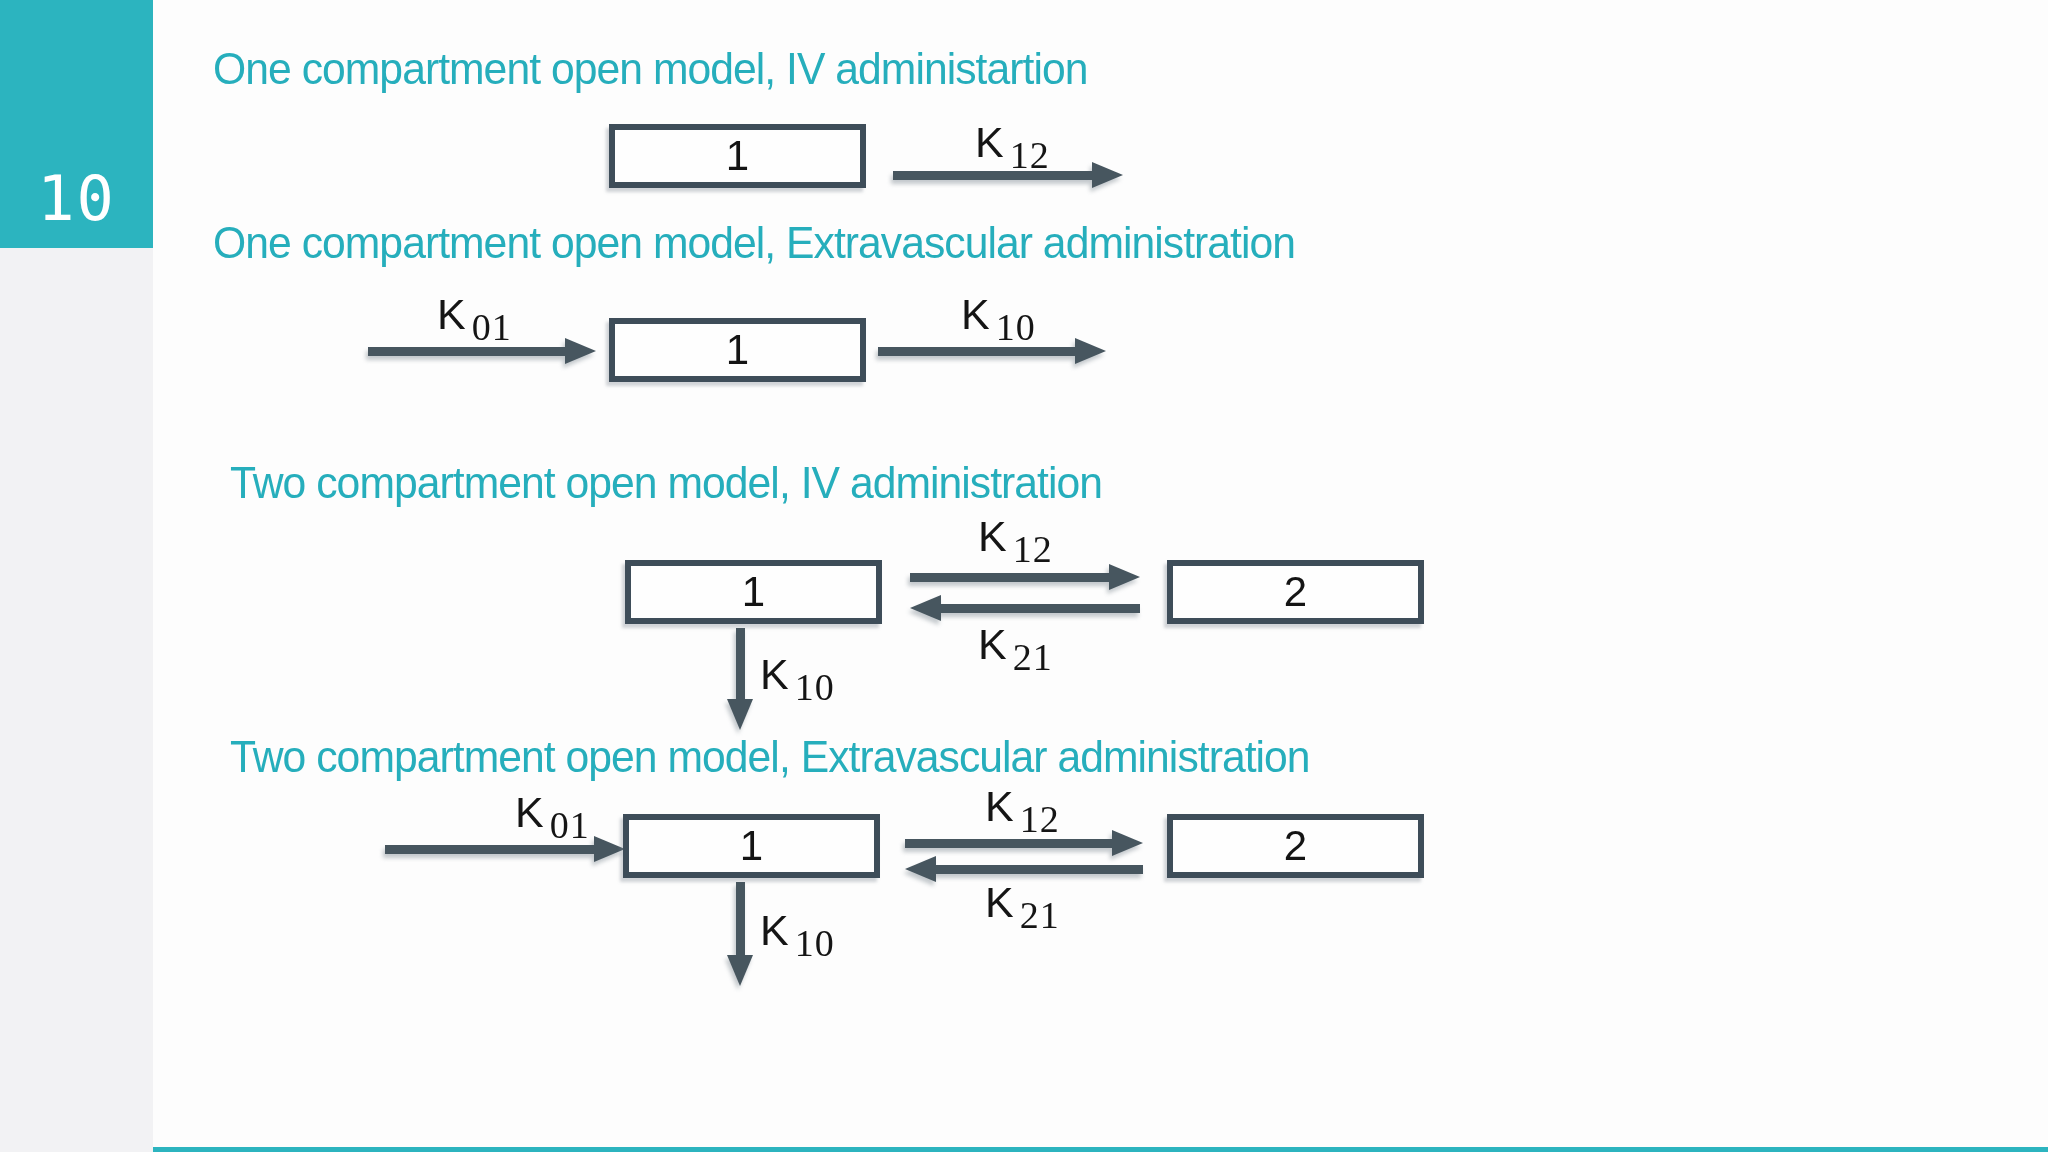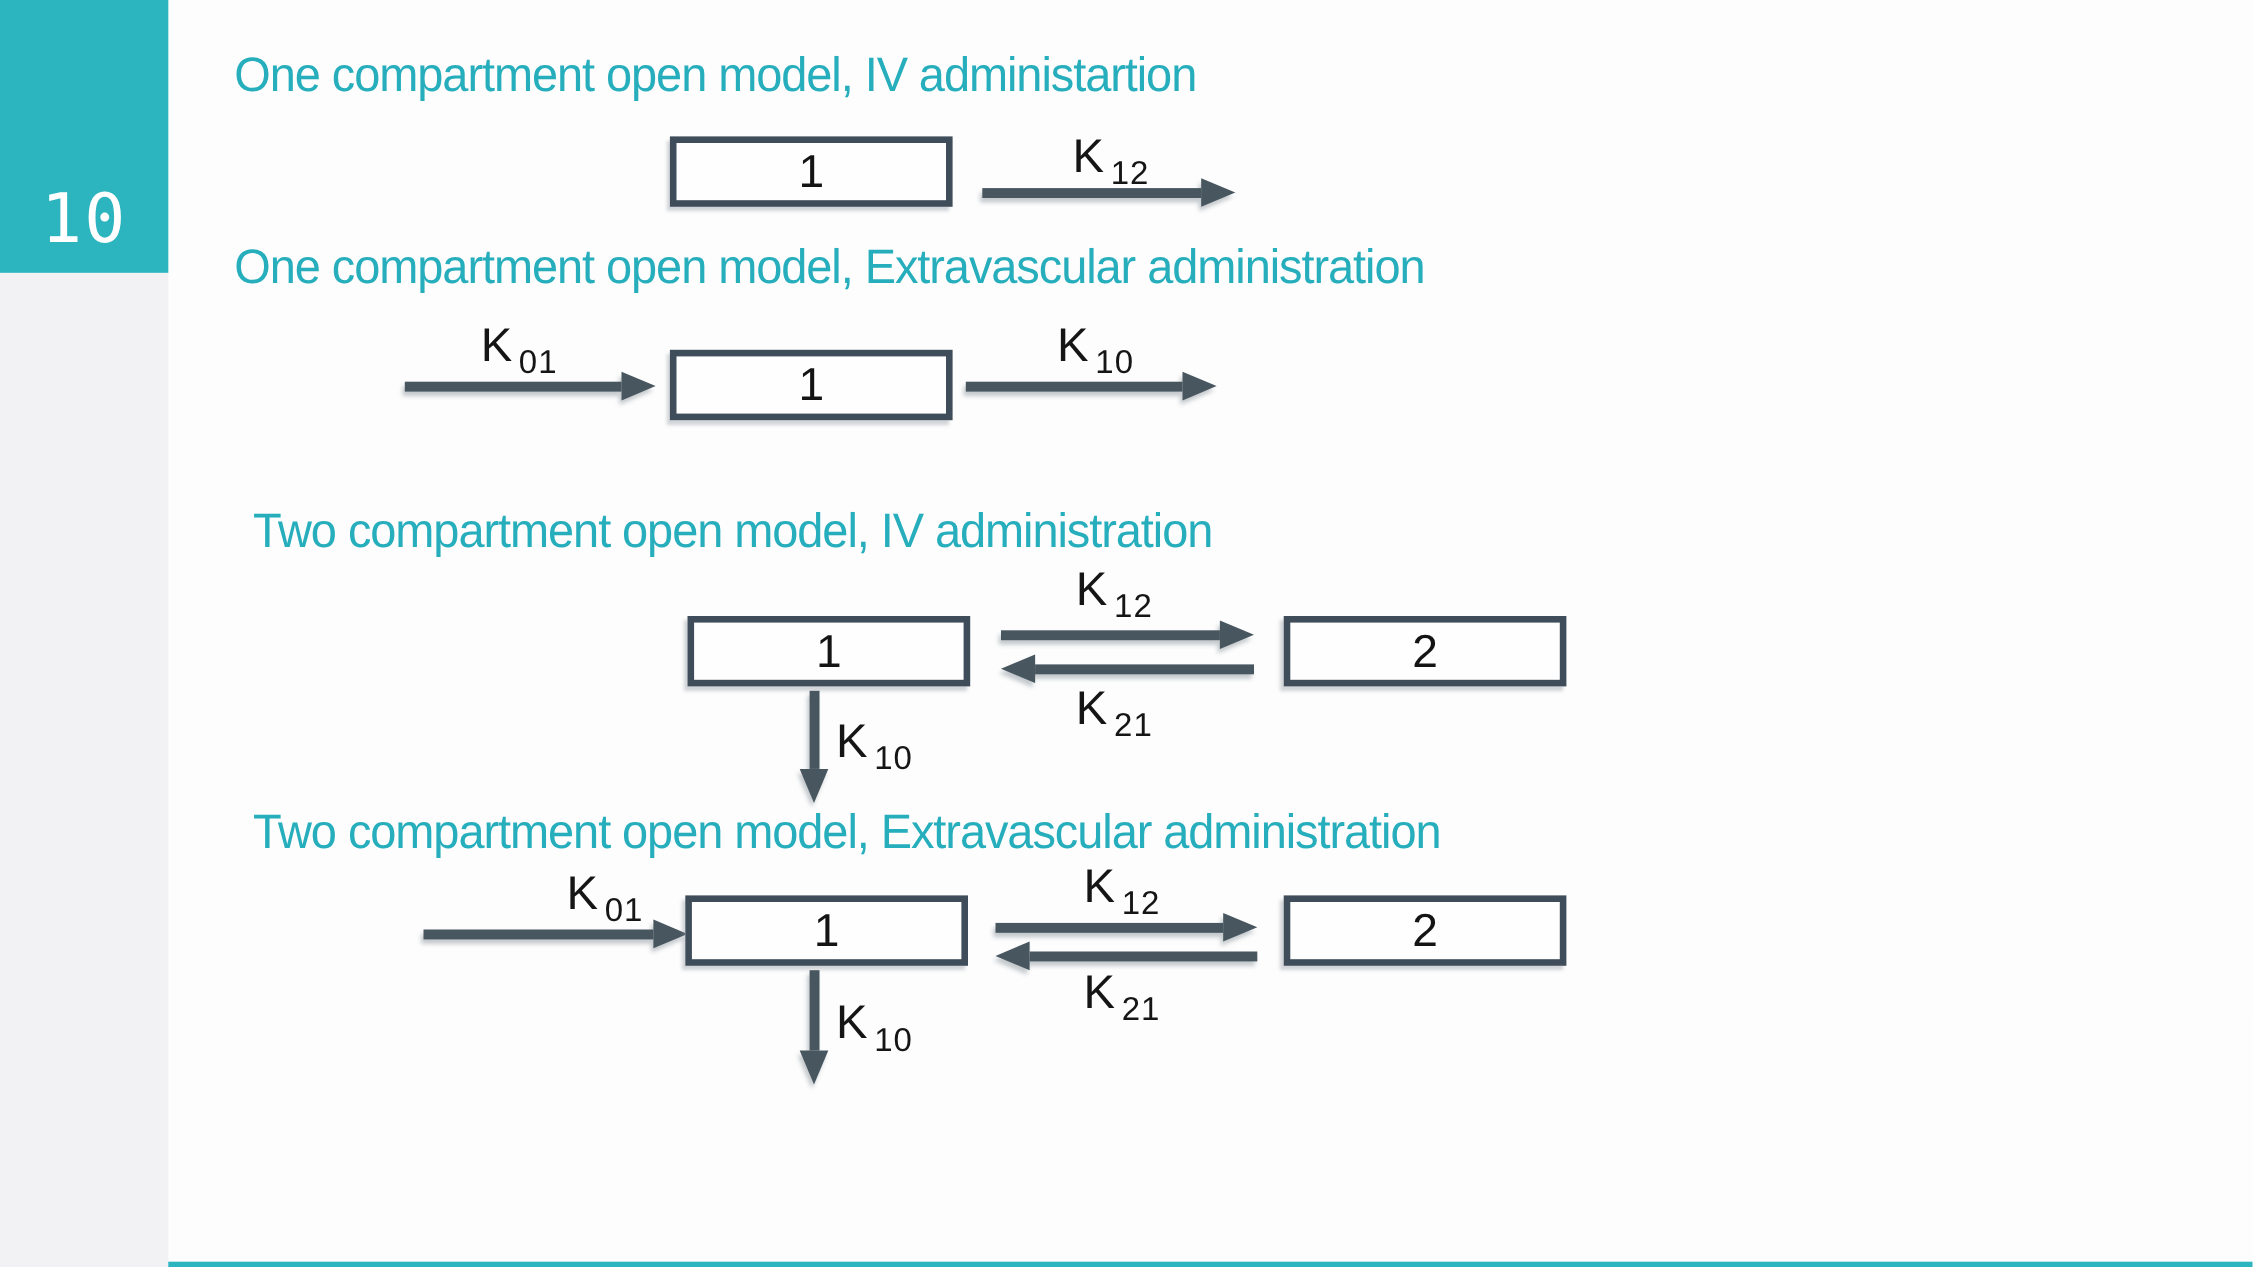--- a/index.html
+++ b/index.html
@@ -30,21 +30,21 @@
   .cbox {
     position:absolute; box-sizing:border-box; width:257px; height:64px;
     background:#fefefe; border:6px solid #3e4d59;
     box-shadow:-3px 4px 3px rgba(125,135,145,.35);
     display:flex; align-items:center; justify-content:center;
   }
   .cbox .num { font-size:42px; color:#141414; font-weight:400; }
 
   
   .klabel { position:absolute; color:#151515; font-size:43px; white-space:nowrap; }
-  .klabel .sub { font-size:30px; position:relative; top:11px; margin-left:6px; letter-spacing:1px; }
+  .klabel .sub { font-size:38px; position:relative; top:11px; margin-left:6px; letter-spacing:1px;font-family:Liberation Serif, serif; }
 
   
   .arr { position:absolute; display:flex; align-items:center;
          filter:drop-shadow(-2px 4px 2px rgba(125,135,145,.45)); }
   .arr .line  { height:9px; background:#47565f; flex:1; }
   .arr .head  { width:0; height:0; border-top:13px solid transparent;
                 border-bottom:13px solid transparent; border-left:31px solid #47565f; }
   .arr.left .head { border-left:none; border-right:31px solid #47565f; }
   .arr.down { flex-direction:column; align-items:center; }
   .arr.down .line { width:9px; height:auto; flex:1; }

